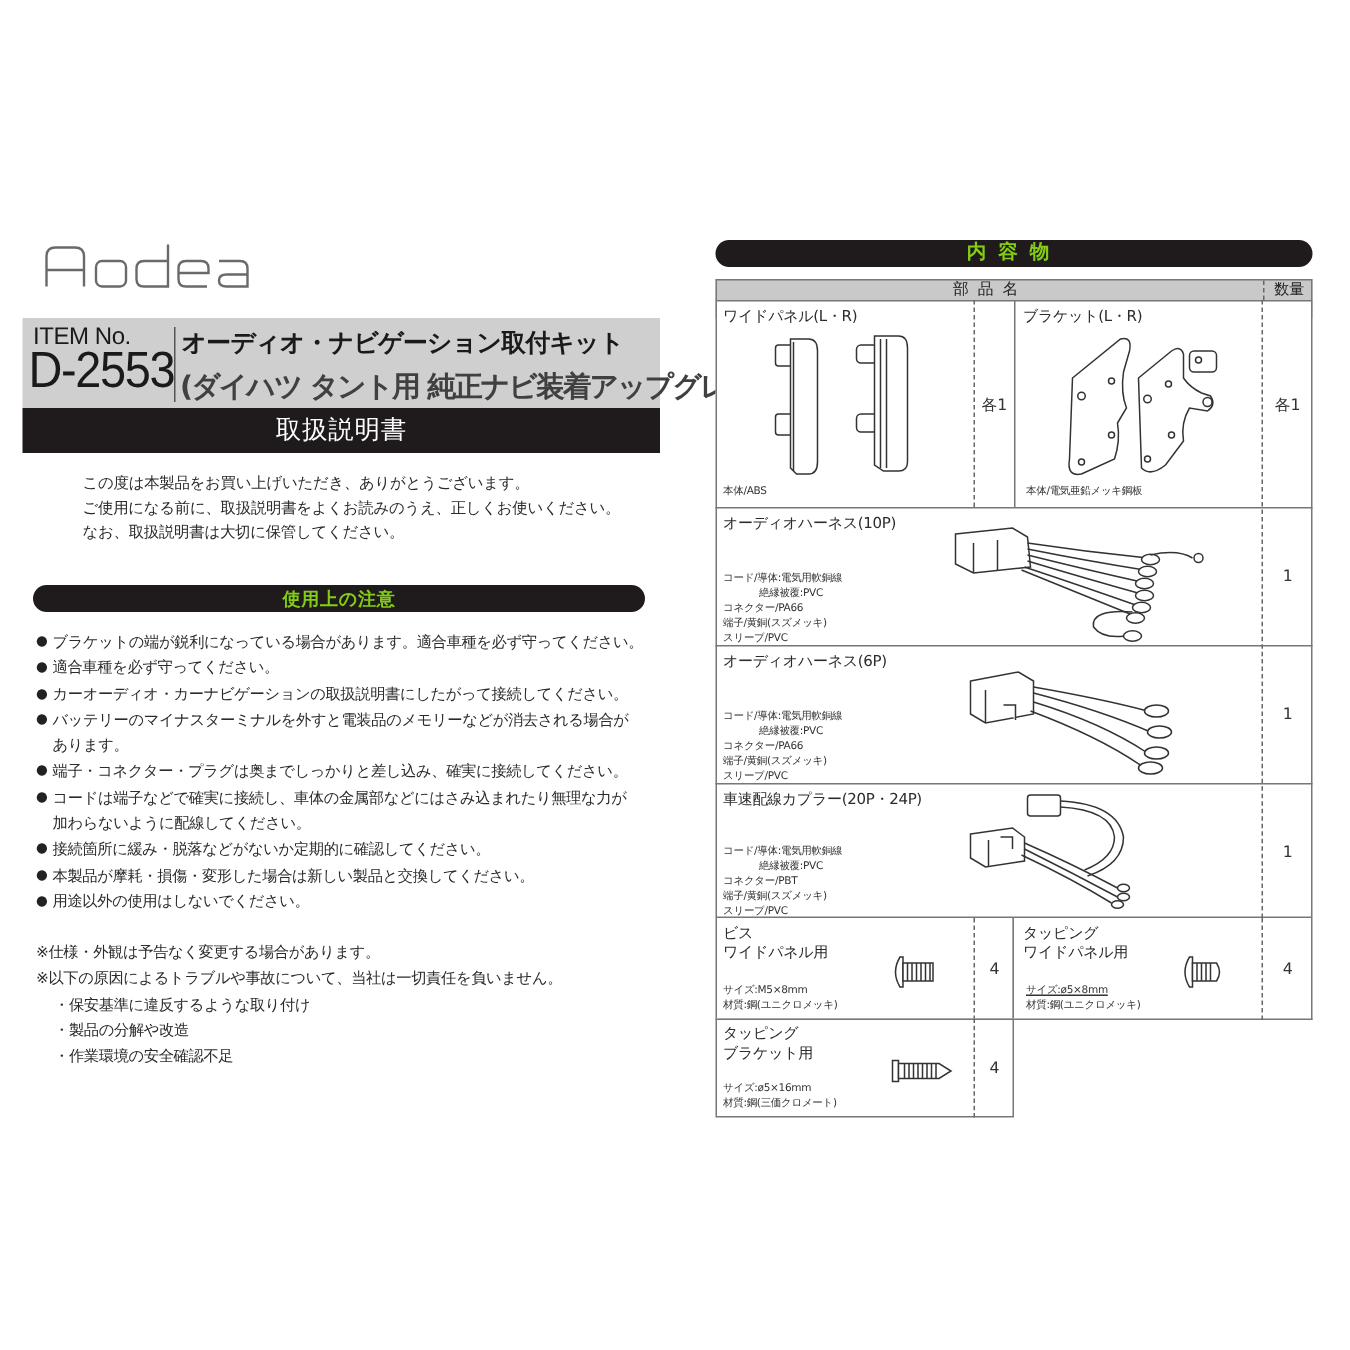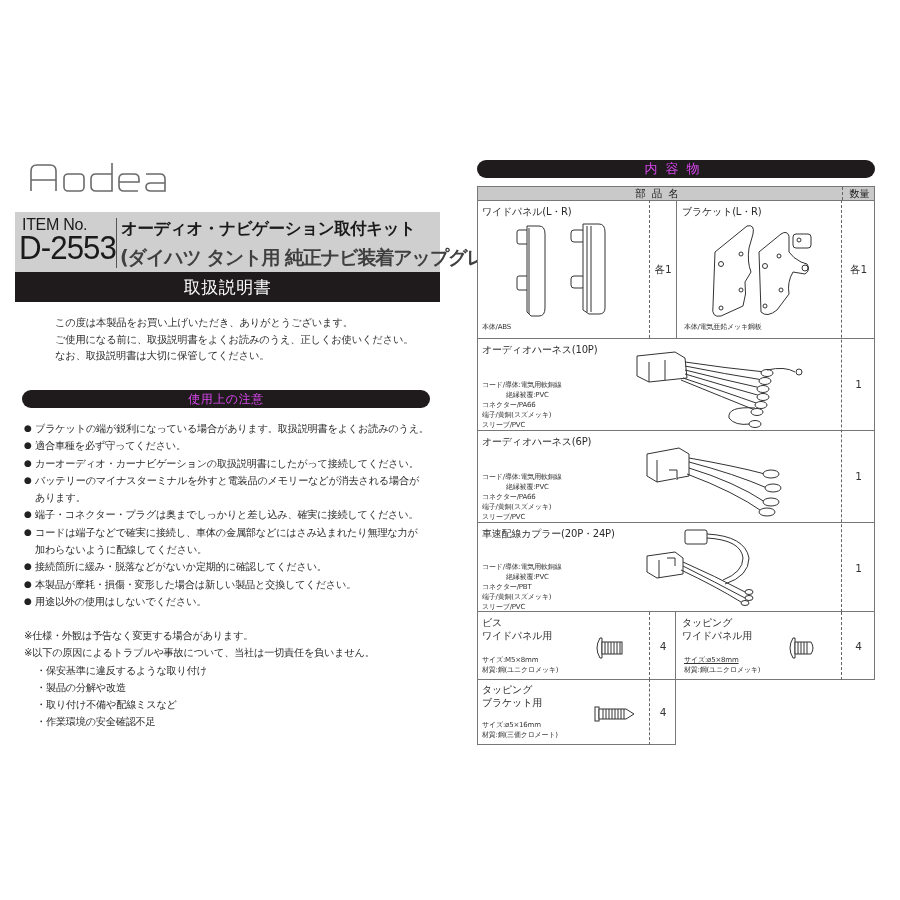--- a/index.html
+++ b/index.html
@@ -16,21 +16,21 @@
   .item-label { left: 22px; top: 216px; font-family: "Liberation Sans", sans-serif; font-size: 16px; color: #1a1a1a; letter-spacing: -0.3px; }
   .item-number { left: 19px; top: 228px; font-family: "Liberation Sans", sans-serif; font-size: 34px; color: #1a1a1a; letter-spacing: -1px; transform: scaleX(0.92); transform-origin: left; }
   .title-divider { left: 116px; top: 218px; width: 1px; height: 50px; background: #555; }
   .title-main { left: 121px; top: 218px; font-size: 16.5px; font-weight: bold; color: #1a1a1a; letter-spacing: -0.4px; white-space: nowrap; }
   .title-sub { left: 120px; top: 245px; font-size: 19px; font-weight: bold; color: #404040; letter-spacing: -1.1px; white-space: nowrap; }
 
   .title-black { left: 15px; top: 272px; width: 425px; height: 30px; background: #1f1b1c; color: #fff; text-align: center; font-size: 17px; line-height: 30px; letter-spacing: 0.5px; }
 
   .intro { left: 55px; top: 314px; font-size: 10.3px; line-height: 16.5px; color: #2b2b2b; letter-spacing: -0.2px; }
 
-  .pill { background: #1f1b1c; color: #d946ef; border-radius: 9px; text-align: center; }
+  .pill { background: #1f1b1c; color: #84cc16; border-radius: 9px; text-align: center; font-weight: bold; }
   .caution-bar { left: 22px; top: 390px; width: 408px; height: 18px; font-size: 12px; line-height: 18px; letter-spacing: 0.5px; }
 
   .bullets { left: 24px; top: 420px; width: 420px; font-size: 10.2px; line-height: 17.3px; color: #2b2b2b; letter-spacing: -0.25px; list-style: none; }
   .bullets li { position: relative; padding-left: 11px; }
   .bullets li::before { content: "●"; position: absolute; left: 0; top: 0; font-size: 9px; color: #222; }
 
   .notes { left: 24px; top: 627px; font-size: 10.2px; line-height: 17.3px; color: #2b2b2b; letter-spacing: -0.25px; }
   .notes .sub { padding-left: 12px; }
 
   
@@ -78,37 +78,36 @@
 
 <div class="abs intro">
   <div>この度は本製品をお買い上げいただき、ありがとうございます。</div>
   <div>ご使用になる前に、取扱説明書をよくお読みのうえ、正しくお使いください。</div>
   <div>なお、取扱説明書は大切に保管してください。</div>
 </div>
 
 <div class="abs pill caution-bar">使用上の注意</div>
 
 <ul class="abs bullets">
-  <li>ブラケットの端が鋭利になっている場合があります。取扱説明書をよくお読みのうえ。</li>
+  <li>ブラケットの端が鋭利になっている場合があります。適合車種を必ず守ってください。</li>
   <li>適合車種を必ず守ってください。</li>
   <li>カーオーディオ・カーナビゲーションの取扱説明書にしたがって接続してください。</li>
   <li style="width:400px">バッテリーのマイナスターミナルを外すと電装品のメモリーなどが消去される場合があります。</li>
   <li>端子・コネクター・プラグは奥までしっかりと差し込み、確実に接続してください。</li>
   <li style="width:400px">コードは端子などで確実に接続し、車体の金属部などにはさみ込まれたり無理な力が加わらないように配線してください。</li>
   <li>接続箇所に緩み・脱落などがないか定期的に確認してください。</li>
   <li>本製品が摩耗・損傷・変形した場合は新しい製品と交換してください。</li>
   <li>用途以外の使用はしないでください。</li>
 </ul>
 
 <div class="abs notes">
   <div>※仕様・外観は予告なく変更する場合があります。</div>
   <div>※以下の原因によるトラブルや事故について、当社は一切責任を負いません。</div>
   <div class="sub">・保安基準に違反するような取り付け</div>
   <div class="sub">・製品の分解や改造</div>
-  <div class="sub">・取り付け不備や配線ミスなど</div>
   <div class="sub">・作業環境の安全確認不足</div>
 </div>
 
 <div class="abs pill contents-bar">内容物</div>
 
 <div class="abs tbl">
 
   <div class="hdr">
     <div class="hdr-name">部品名</div>
     <div class="dash-v" style="left:364px;top:0;height:13px;"></div>

